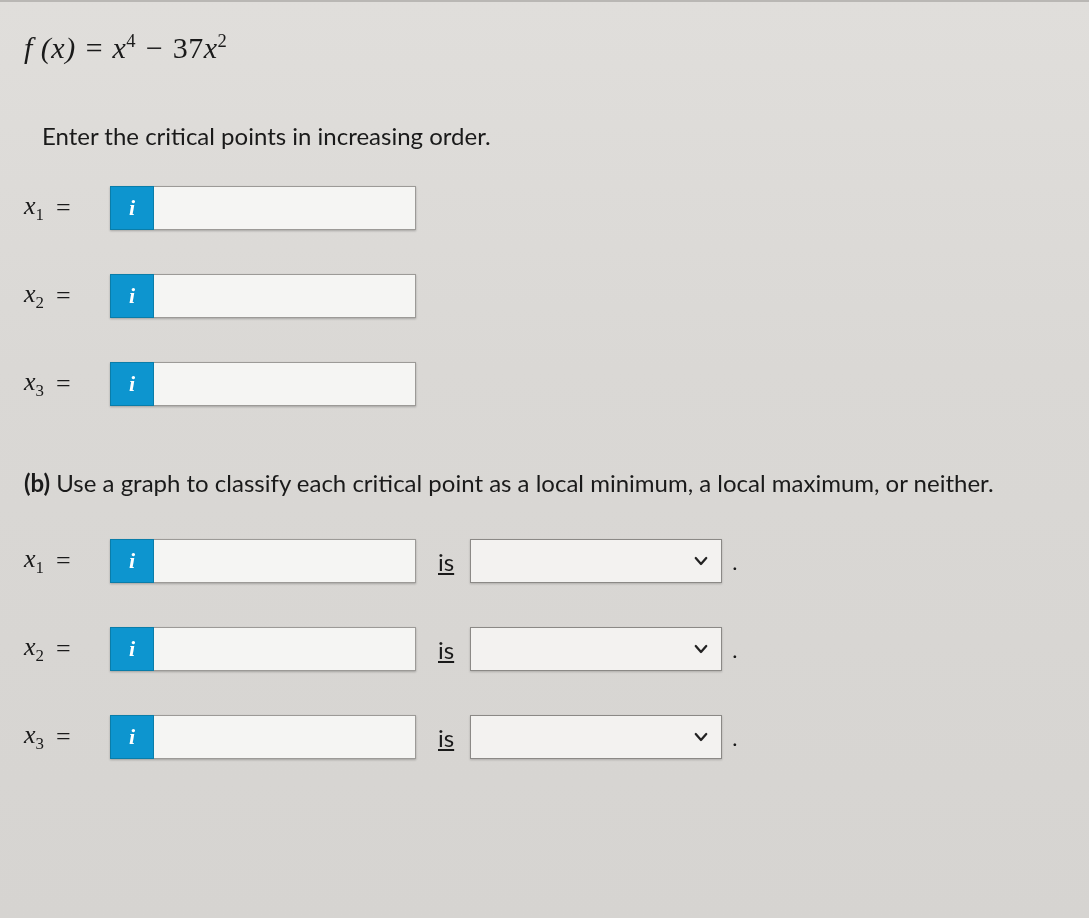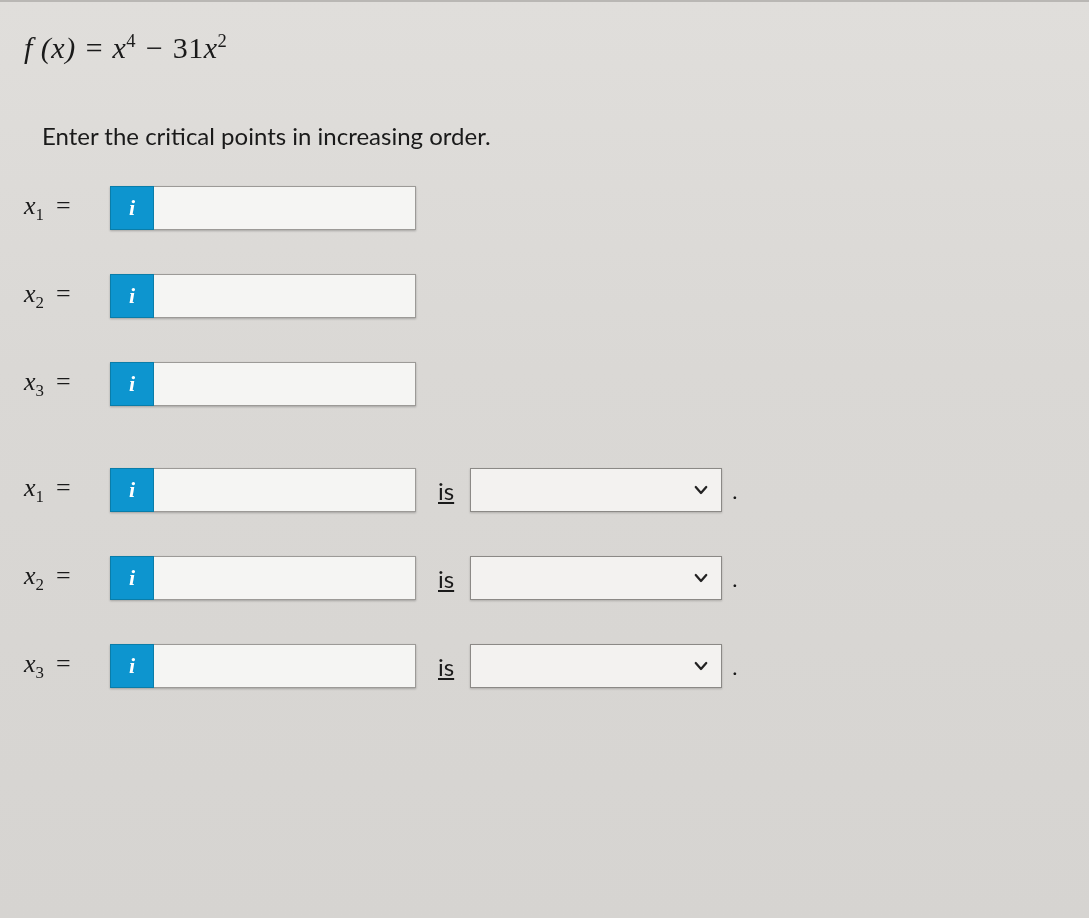--- a/index.html
+++ b/index.html
@@ -41,21 +41,21 @@
     display: flex;
     align-items: center;
     margin-bottom: 44px;
   }
   .var-label {
     font-family: "Cambria Math", "STIX", "Times New Roman", serif;
     font-style: italic;
     font-size: 26px;
     width: 86px;
     display: flex;
-    align-items: flex-start;
+    align-items: center;
     gap: 8px;
   }
   .var-label .sub { font-size: 0.65em; vertical-align: sub; font-style: normal;}
   .eq { font-style: normal; margin-left: 4px;}
   .input-wrap {
     display: flex;
     align-items: stretch;
     height: 44px;
     box-shadow: 0 1px 2px rgba(0,0,0,0.25);
   }
@@ -122,21 +122,21 @@
 </head>
 <body>
 
 <div class="page">
 
   <div class="formula">
     <span>f (x)</span>
     <span>=</span>
     <span>x</span><sup>4</sup>
     <span>−</span>
-    <span style="font-style:normal">31</span><span>x</span><sup>2</sup>
+    <span style="font-style:normal">37</span><span>x</span><sup>2</sup>
   </div>
 
   <div class="instruction">Enter the critical points in increasing order.</div>
 
 
   <div class="row">
     <div class="var-label">
       <span><span>x</span><span class="sub">1</span></span>
       <span class="eq">=</span>
     </div>
@@ -163,20 +163,24 @@
       <span class="eq">=</span>
     </div>
     <div class="input-wrap">
       <div class="info-btn">i</div>
       <input class="text-input" value="" style="">
     </div>
   </div>
 
   <div class="part-b-spacer"></div>
 
+  <div class="part-prompt">
+    <span class="bold">(b)</span>
+    <span>Use a graph to classify each critical point as a local minimum, a local maximum, or neither.</span>
+  </div>
 
   <div class="section-b">
 
     <div class="row">
       <div class="var-label">
         <span><span>x</span><span class="sub">1</span></span>
         <span class="eq">=</span>
       </div>
       <div class="input-wrap">
         <div class="info-btn">i</div>

